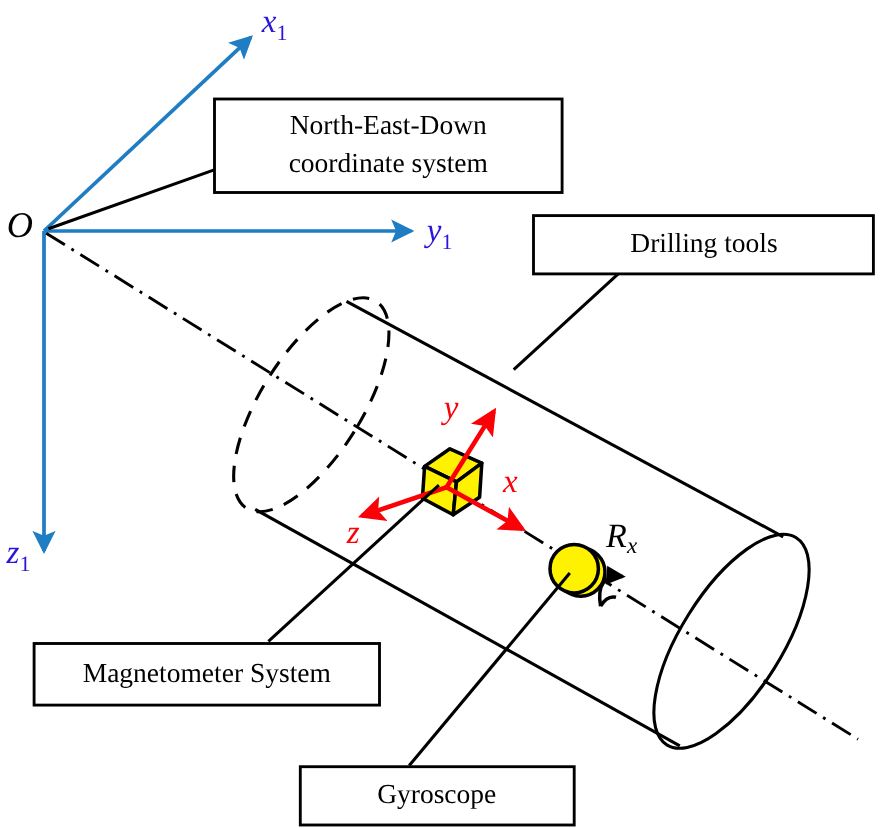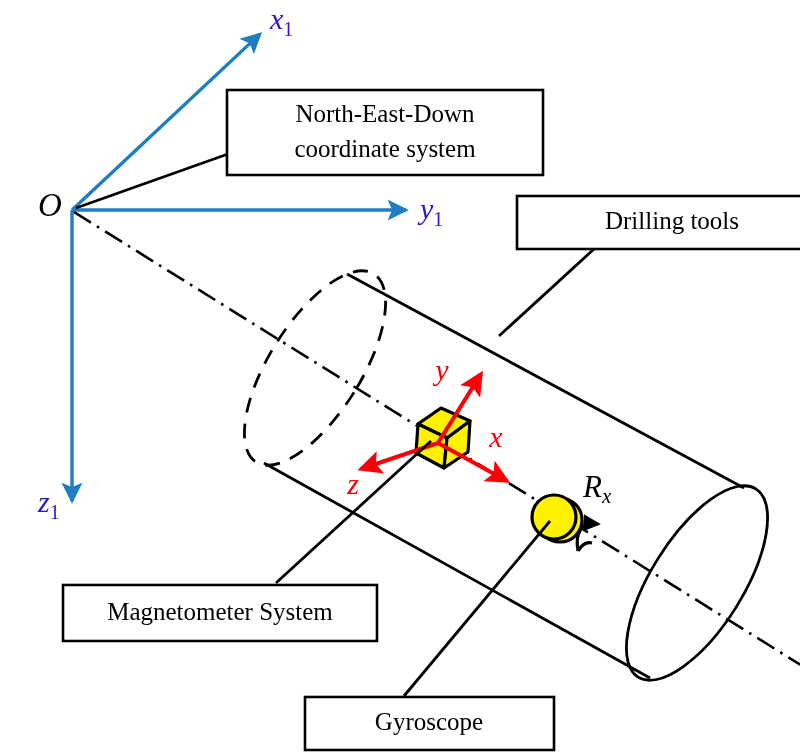--- a/index.html
+++ b/index.html
@@ -11,21 +11,20 @@
     width: 800px;
     height: 753px;
     font-family: "Liberation Serif", serif;
     overflow: hidden;
   }
   #diagram-root {
     position: relative;
     width: 636px;
     height: 753px;
     background: #ffffff;
-    padding-left: 32px;
   }
   svg#scene {
     display: block;
     width: 800px;
     height: 753px;
   }
   .box-rect {
     fill: #ffffff;
     stroke: #000000;
     stroke-width: 2.6;

